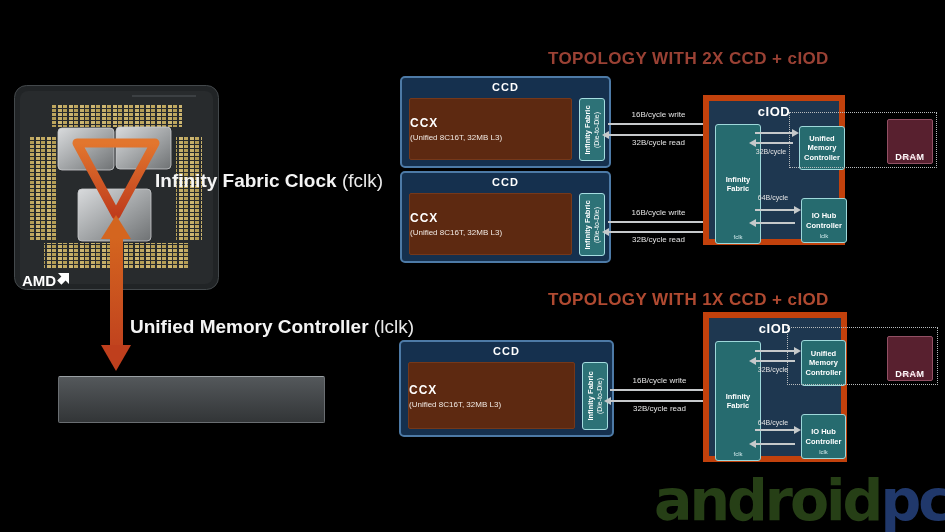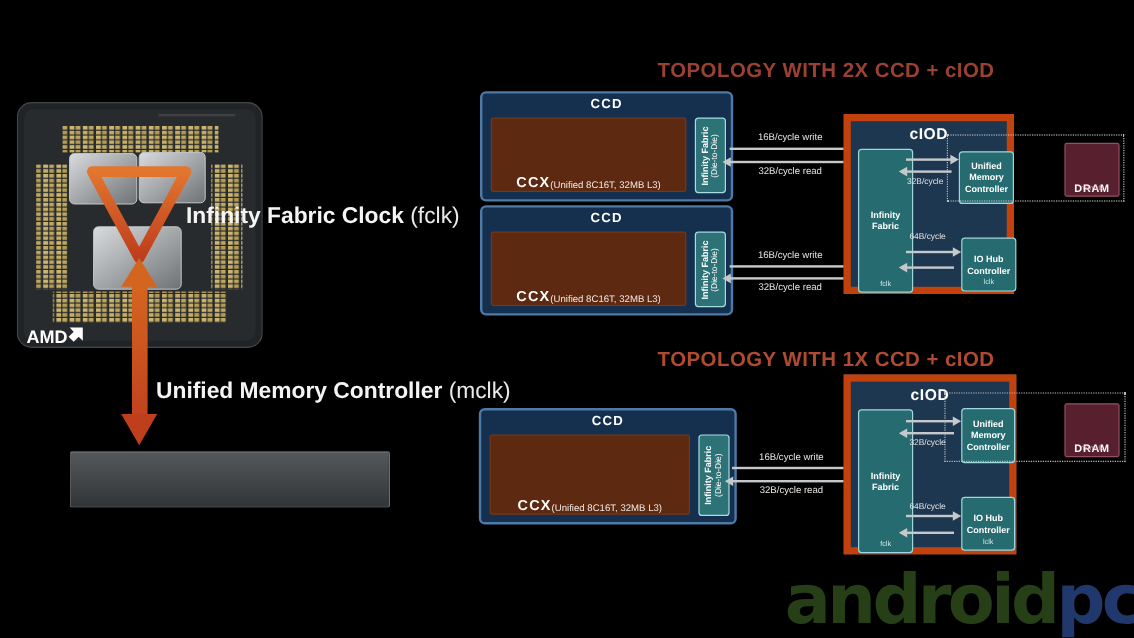--- a/index.html
+++ b/index.html
@@ -25,21 +25,21 @@
 
   
   .topo { position:absolute; }
   .topo-title { position:absolute; font-size:17px; font-weight:bold; letter-spacing:0.4px; white-space:nowrap; }
   .t1-title { color:#9a4134; }
   .t2-title { color:#b04a31; }
 
   .ccd { position:absolute; background:#15304e; border:2px solid #4d7aa6; border-radius:5px; }
   .ccd-title { position:absolute; top:3px; left:0; right:0; text-align:center; font-size:11px; font-weight:bold; letter-spacing:1px; }
   .ccx { position:absolute; left:7px; top:20px; right:37px; bottom:6px; background:#5d2911; border:1px solid #75381a;
-         border-radius:2px; display:flex; flex-direction:row; align-items:flex-end; justify-content:center; }
+         border-radius:2px; display:flex; flex-direction:column; align-items:flex-start; justify-content:center; }
   .ccx-name { font-size:12px; font-weight:bold; letter-spacing:1px; }
   .ccx-detail { font-size:8px; margin-top:3px; color:#f0e8e2; }
   .strip { position:absolute; right:4px; top:20px; width:26px; bottom:5px; background:#2d7277;
            border:1px solid #a5dde0; border-radius:3px; }
   .strip-rot { position:absolute; top:50%; left:50%; transform:translate(-50%,-50%) rotate(-90deg);
                display:flex; flex-direction:column; align-items:center; line-height:1.15; }
   .strip-main { font-size:7.5px; font-weight:bold; white-space:nowrap; }
   .strip-sub { font-size:7px; white-space:nowrap; }
 
   .ciod { position:absolute; background:#1e3750; border:6px solid #c2410c; border-radius:0; }
@@ -112,21 +112,21 @@
   <div class="abs orange-line" style="left:110px; top:238px; height:108px;"></div>
   <div class="abs arrow-down-head" style="left:101px; top:345px;"></div>
 
   <div class="abs big-label" style="left:155px; top:170px;">
     <span>Infinity Fabric Clock</span>
     <span class="unit">(fclk)</span>
   </div>
 
   <div class="abs big-label" style="left:130px; top:316px;">
     <span>Unified Memory Controller</span>
-    <span class="unit">(mclk)</span>
+    <span class="unit">(lclk)</span>
   </div>
 
   <div class="abs ram-box ram-back" style="left:58px; top:376px; width:267px; height:47px;"></div>
 
   <div class="topo" style="left:390px; top:45px; width:555px; height:230px;">
     <div class="topo-title t1-title" style="left:158px; top:4px;">TOPOLOGY WITH 2X CCD + cIOD</div>
 
     <div class="ccd" style="left:10px; top:31px; width:211px; height:92px;">
       <div class="ccd-title">CCD</div>
       <div class="ccx">

